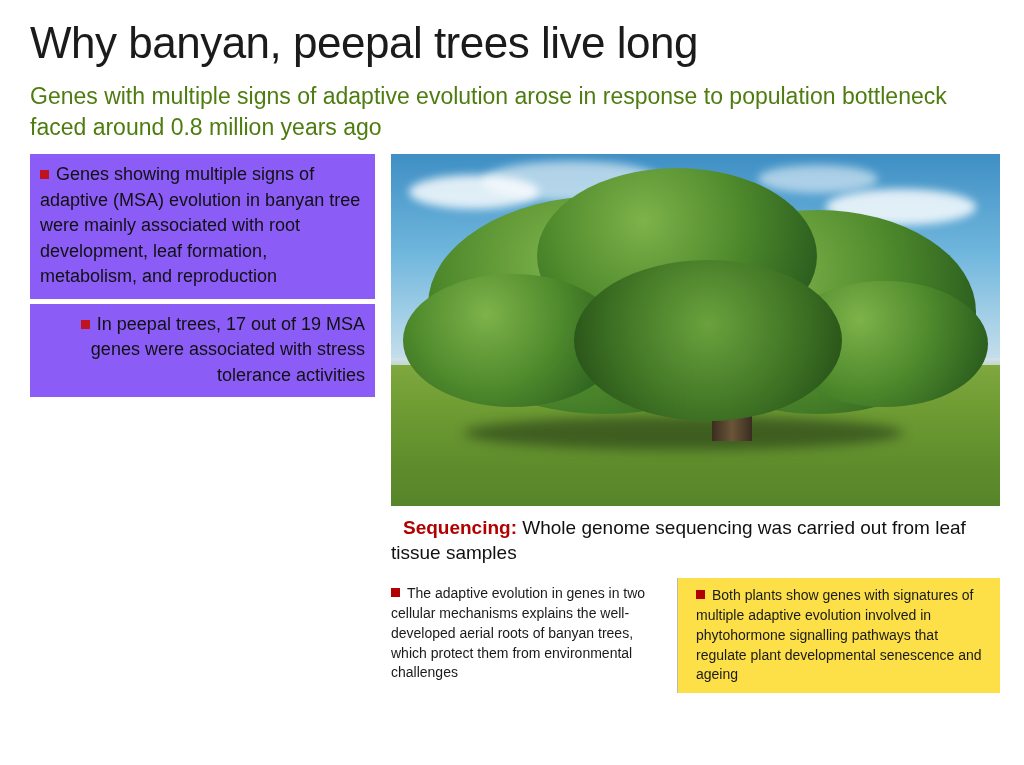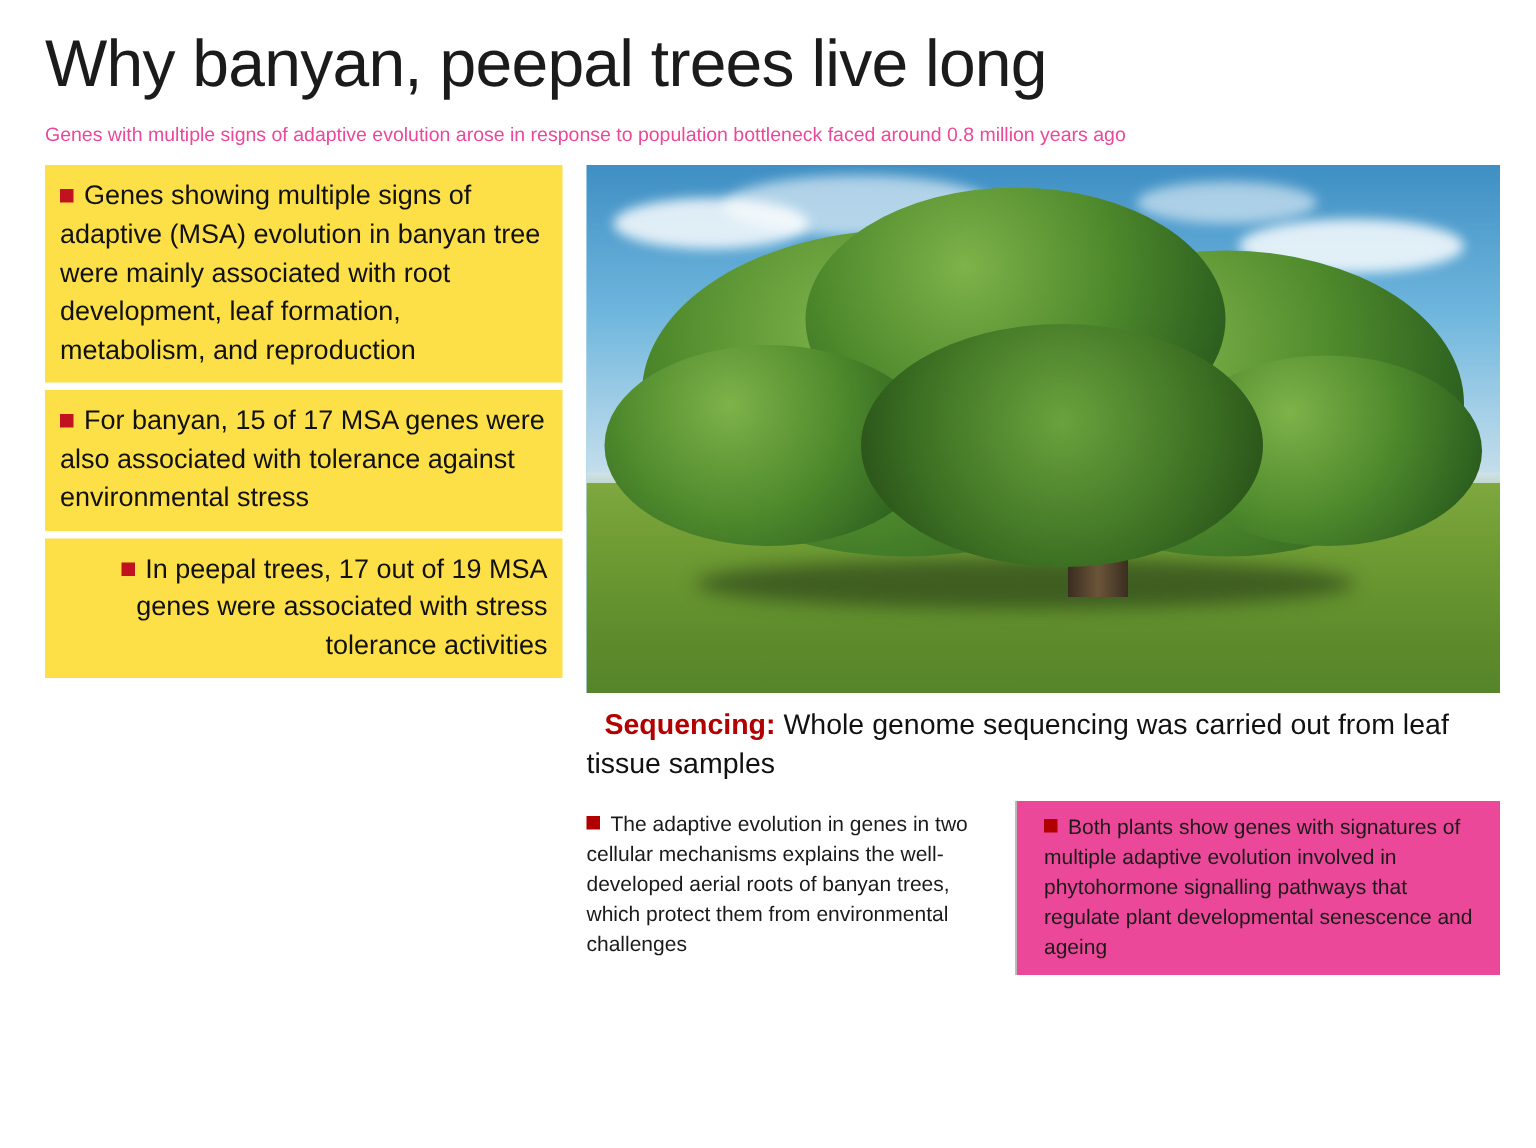--- a/index.html
+++ b/index.html
@@ -26,43 +26,43 @@
   
   .headline {
     font-size: 44px;
     font-weight: 400;
     letter-spacing: -0.5px;
     color: #1b1b1b;
     margin: 0 0 2px 0;
     line-height: 1.12;
   }
   .subhead {
-    font-size: 13px;
+    font-size: 23px;
     line-height: 1.32;
-    color: #ec4899;
+    color: #4d7c0f;
     margin: 14px 0 12px 0;
     max-width: 985px;
   }
   
   .body-wrap {
     display: flex;
     align-items: flex-start;
     gap: 16px;
   }
   .left-col {
     width: 345px;
     flex: 0 0 345px;
   }
   .right-col {
     flex: 1 1 auto;
     min-width: 0;
   }
   
   .card {
-    background: #fde047;
+    background: #8b5cf6;
     padding: 8px 10px 9px 10px;
     margin-bottom: 5px;
     position: relative;
   }
   .card.last { margin-bottom: 0; text-align: right; }
   .card .txt {
     font-size: 18px;
     line-height: 1.42;
     color: #111;
   }
@@ -170,21 +170,21 @@
   .bcol {
     font-size: 14px;
     line-height: 1.42;
     padding: 6px 14px 6px 0;
   }
   .bcol.first { flex: 0 0 272px; }
   .bcol.second {
     flex: 1 1 auto;
     border-left: 1px solid #b9b9b9;
     padding-left: 18px;
-    background: #ec4899;
+    background: #fde047;
     padding-top: 8px;
     padding-bottom: 8px;
   }
 </style>
 </head>
 <body>
 
 <div class="page">
 
   <h1 class="headline">Why banyan, peepal trees live long</h1>
@@ -195,25 +195,20 @@
     <div class="left-col">
 
       <div class="card">
         <div class="txt">
           <span class="sq"></span><span>Genes showing multiple signs of adaptive (MSA) evolution in banyan tree were mainly associated with root development, leaf formation, metabolism, and reproduction</span>
         </div>
       </div>
 
 
 
-      <div class="card">
-        <div class="txt">
-          <span class="sq"></span><span>For banyan, 15 of 17 MSA genes were also associated with tolerance against environmental stress</span>
-        </div>
-      </div>
 
       <div class="card last">
         <div class="txt">
           <span class="sq"></span><span>In peepal trees, 17 out of 19 MSA genes were associated with stress tolerance activities</span>
         </div>
       </div>
 
     </div>
 
     <div class="right-col">

